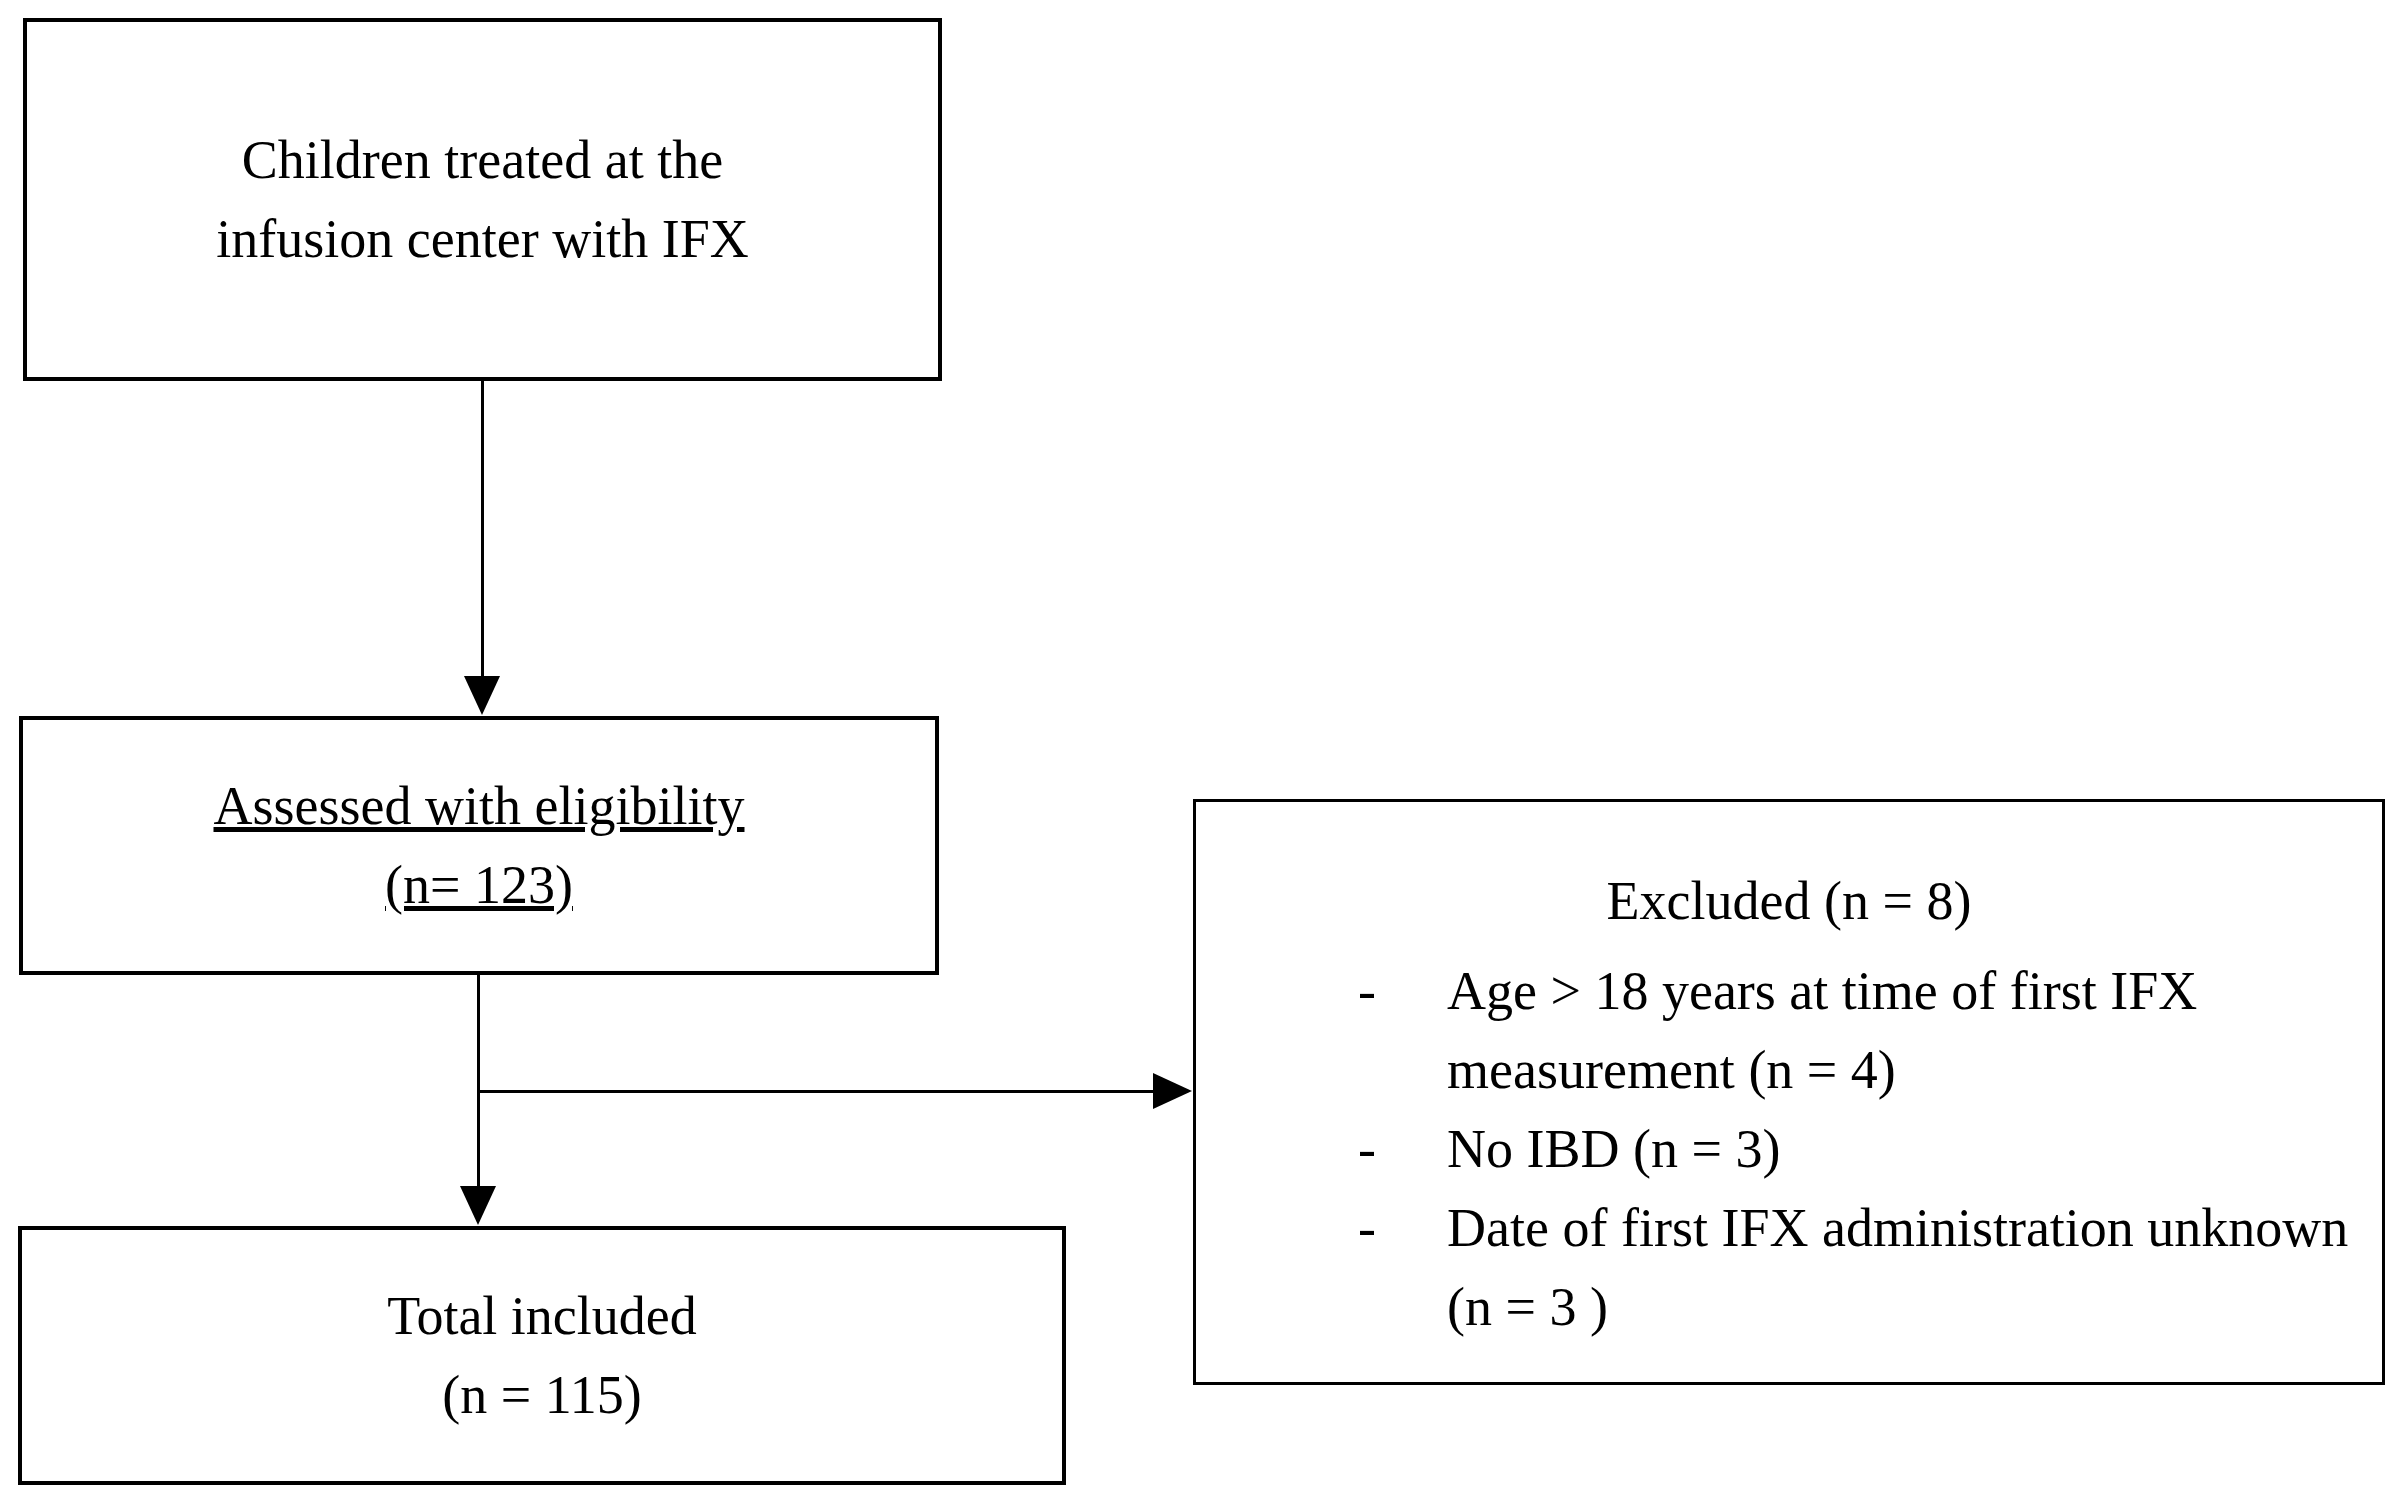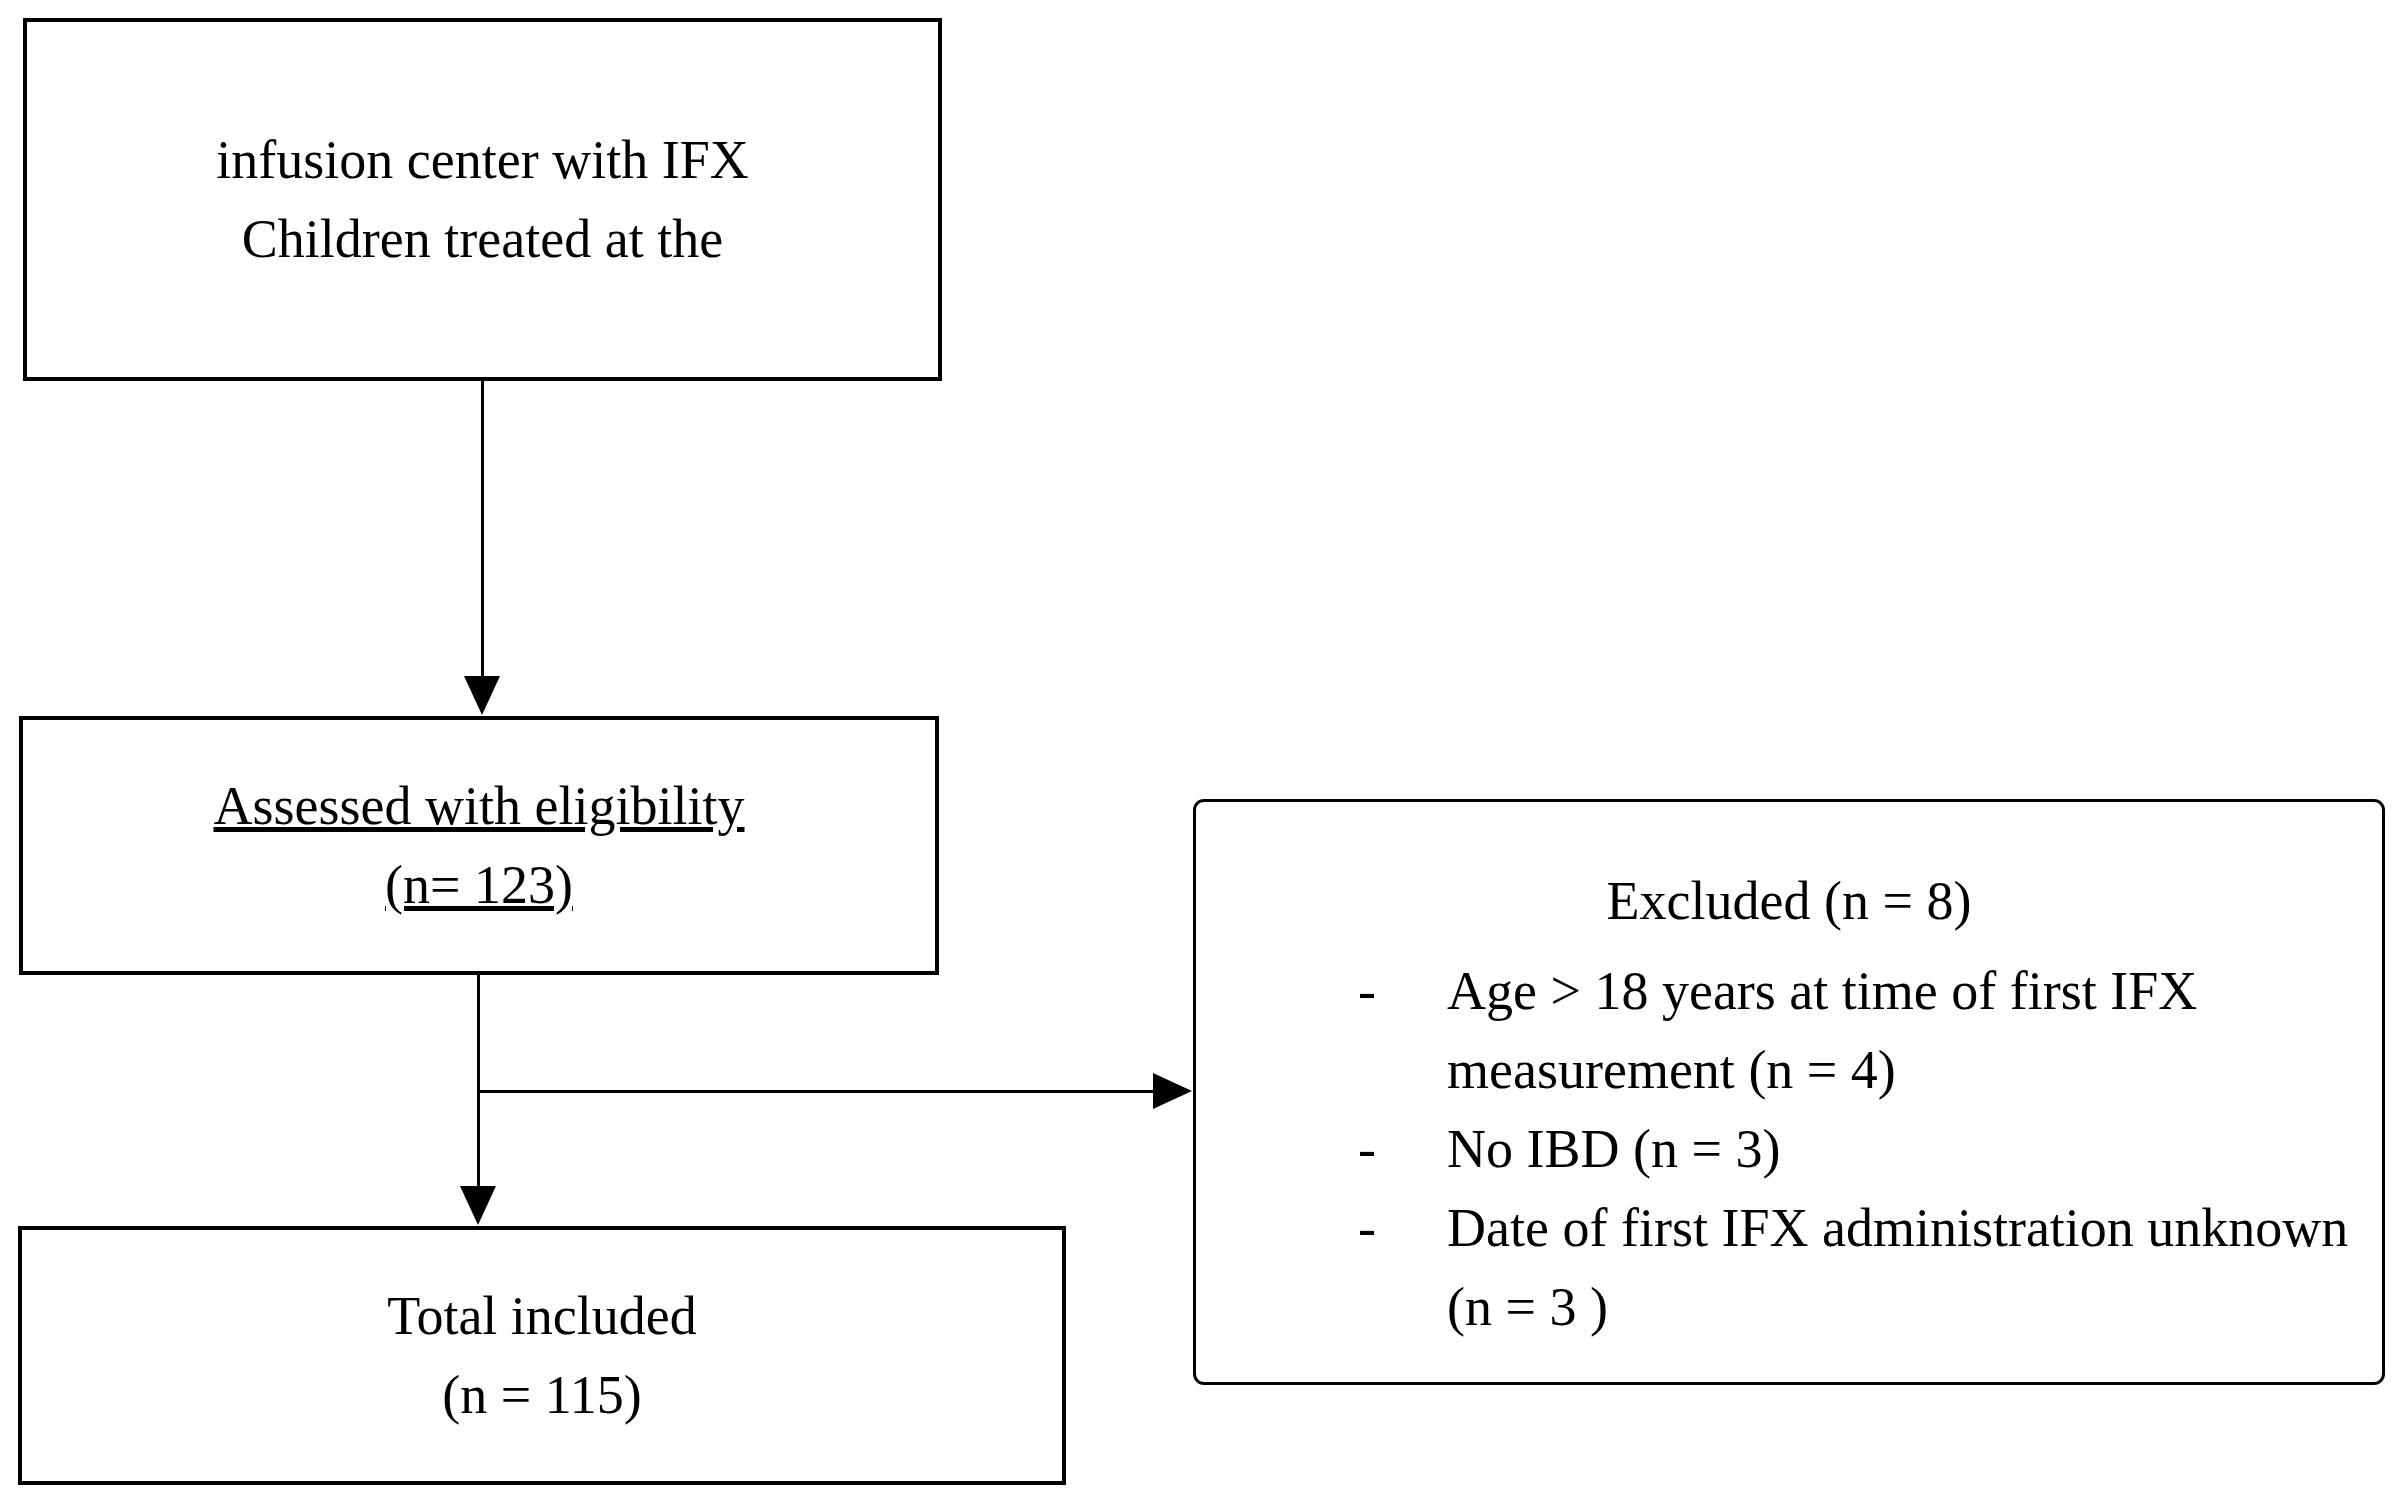--- a/index.html
+++ b/index.html
@@ -30,21 +30,20 @@
     text-align: center;
   }
   #box-population { left: 23px;  top: 18px;   width: 919px; height: 363px; }
   #box-assessed   { left: 19px;  top: 716px;  width: 920px; height: 259px; text-decoration: underline; }
   #box-included   { left: 18px;  top: 1226px; width: 1048px; height: 259px; }
   #box-excluded   {
     left: 1193px; top: 799px; width: 1192px; height: 586px;
     border-width: 3.6px;
     justify-content: flex-start;
     padding-top: 60px;
-    border-radius: 11px;
   }
   .ex-title {
     width: 100%;
     text-align: center;
     margin-bottom: 10.7px;
   }
   .ex-list {
     align-self: stretch;
     padding: 0 29.5px 0 162px;
     text-align: left;
@@ -83,22 +82,22 @@
     border-bottom: 18px solid transparent;
     border-left: 39px solid #000000;
   }
 </style>
 </head>
 <body>
 
 <div class="canvas">
 
   <div class="box" id="box-population">
+    <div class="bline">Children treated at the</div>
     <div class="bline">infusion center with IFX</div>
-    <div class="bline">Children treated at the</div>
   </div>
 
   <div class="line" id="arrow1-line"></div>
   <div class="head" id="arrow1-head"></div>
 
   <div class="box" id="box-assessed">
     <div class="bline">Assessed with eligibility</div>
     <div class="bline">(n= 123)</div>
   </div>
 

